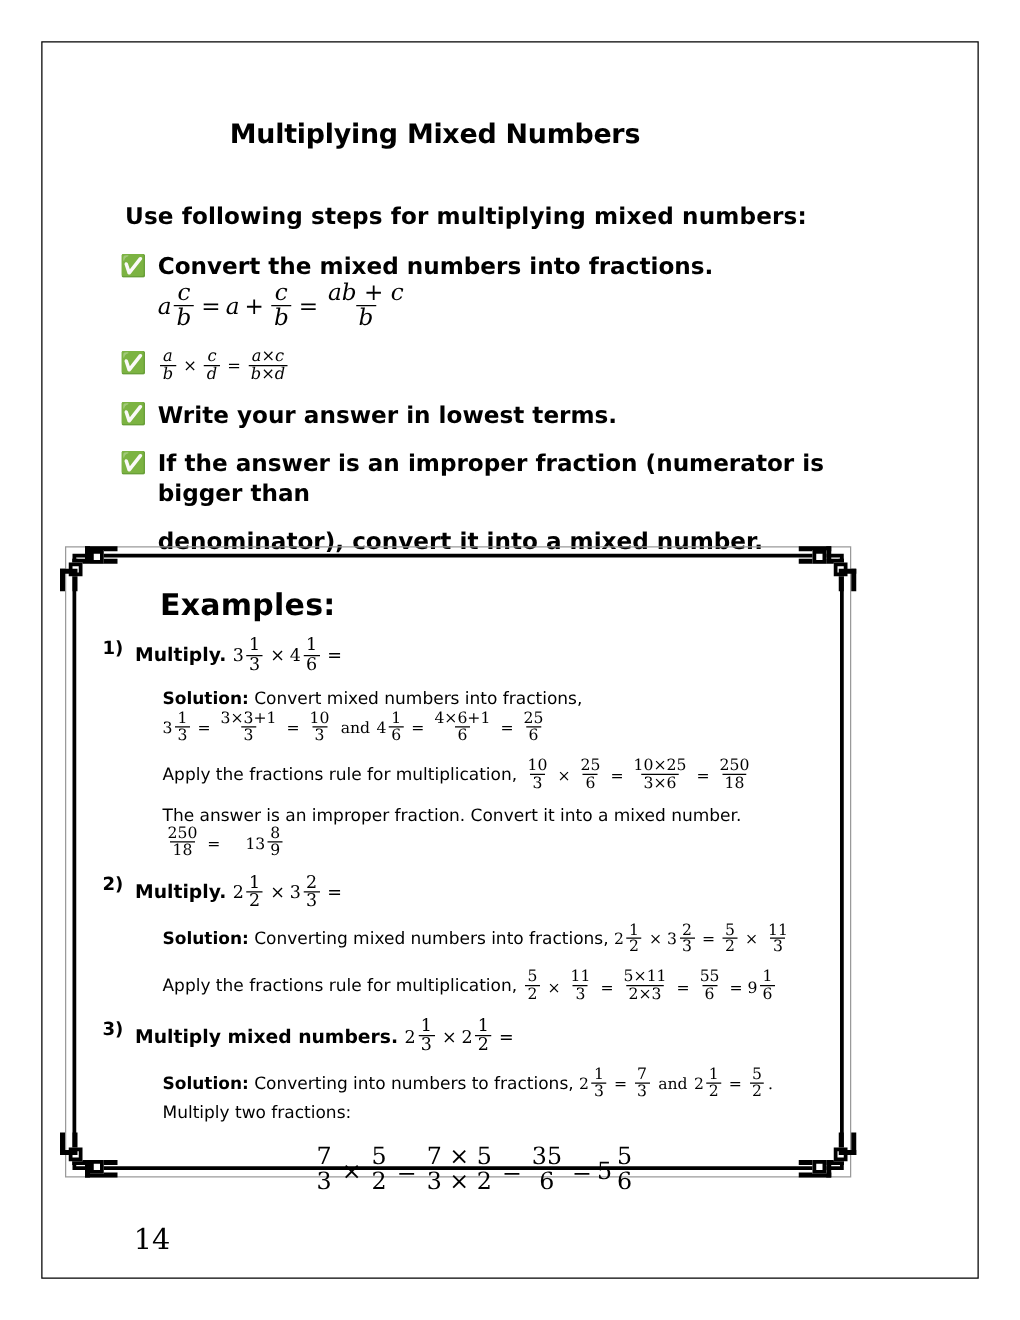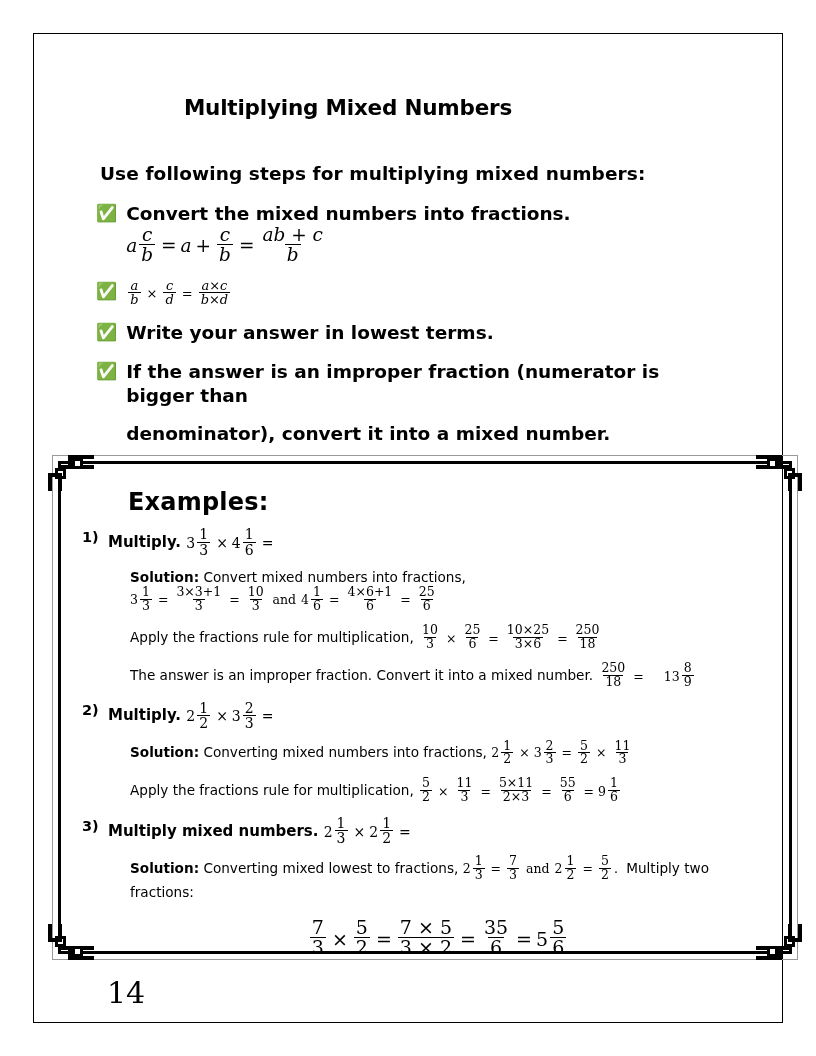--- a/index.html
+++ b/index.html
@@ -87,22 +87,22 @@
     position:relative;
     top:-0.06em;
   }
   .frac .num{ padding:0 2px; }
   .frac .den{ padding:0 2px; border-top:1.2px solid #000; }
   .op{ margin:0 4px; font-style:normal; }
 
   
   .ex-box{
     position:absolute;
-    left:52px; top:455px;
-    width:746px; height:505px;
+    left:52px; top:437px;
+    width:629px; height:505px;
   }
   .frame-gray{
     position:absolute; inset:0;
     border:1.4px solid #9a9a9a;
   }
   .frame-black{
     position:absolute;
     left:6px; top:6px; right:6px; bottom:6px;
     border:3.6px solid #000;
   }
@@ -171,21 +171,21 @@
   
   .footer{
     position:absolute;
     left:33px; right:33px; bottom:33px;
     height:62px;
     display:flex;
     align-items:center;
     justify-content:space-between;
     padding:0 36px 0 74px;
   }
-  .page-no{ font-family:"DejaVu Serif", serif; font-size:30px; }
+  .page-no{ font-family:"DejaVu Serif", serif; font-size:23px; }
   .book-title{ font-family:"DejaVu Sans", sans-serif; font-weight:bold; font-size:15.5px; }
 </style>
 </head>
 <body>
 
 <div class="page-border"></div>
 
 <div class="top-section">
 
   <div class="doc-title">Multiplying Mixed Numbers</div>
@@ -501,21 +501,21 @@
             <span class="mu">2</span>
               <span class="frac mu">
                 <span class="num">1</span>
                 <span class="den">2</span>
               </span>
             <span class="op">=</span>
           </span>
         </div>
         <div class="sol">
           <b>Solution:</b>
-          <span>Converting mixed lowest to fractions,</span>
+          <span>Converting into numbers to fractions,</span>
           <span class="m" style="font-size:12.5px;">
             <span class="mu">2</span>
               <span class="frac mu">
                 <span class="num">1</span>
                 <span class="den">3</span>
               </span>
             <span class="op">=</span>
             <span class="frac mu">
                 <span class="num">7</span>
                 <span class="den">3</span>

